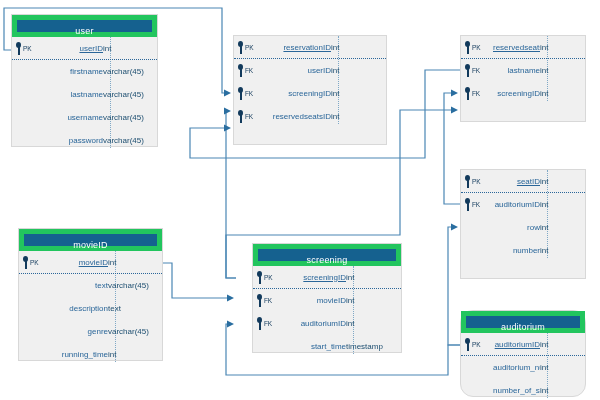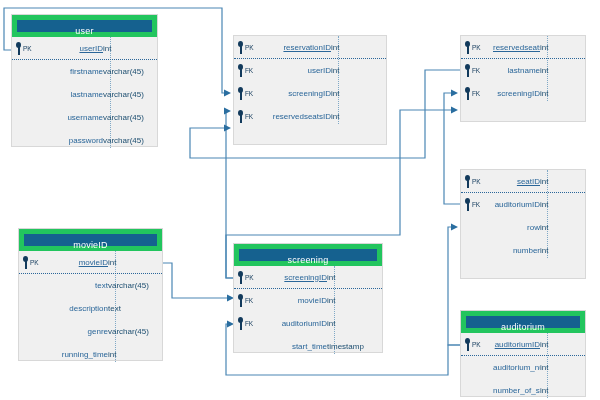--- a/index.html
+++ b/index.html
@@ -267,21 +267,21 @@
           <div class="attr-name">row</div>
           <div class="attr-type" style="width: 38px;">int</div>
         </div>
         <div class="attr">
           <div class="attr-key"></div>
           <div class="attr-name">number</div>
           <div class="attr-type" style="width: 38px;">int</div>
         </div>
       </div>
     </div>
-    <div class="entity" style="left: 460px; top: 310px; width: 126px; height: 87px;">
+    <div class="entity" style="left: 460px; top: 310px; width: 126px; height: 87px; border-radius: 13px;">
       <div class="entity-header">auditorium</div>
       <div class="entity-body" style="height: 65px;">
         <div class="vsep" style="left: 86px;"></div>
         <div class="attr pk-row">
           <div class="attr-key">
             <span class="keyicon"></span>
             <span class="keylabel">PK</span>
           </div>
           <div class="attr-name">auditoriumID</div>
           <div class="attr-type" style="width: 38px;">int</div>
@@ -325,21 +325,21 @@
           <div class="attr-name">genre</div>
           <div class="attr-type" style="width: 47px;">varchar(45)</div>
         </div>
         <div class="attr">
           <div class="attr-key"></div>
           <div class="attr-name">running_time</div>
           <div class="attr-type" style="width: 47px;">int</div>
         </div>
       </div>
     </div>
-    <div class="entity" style="left: 233px; top: 243px; width: 150px; height: 110px;">
+    <div class="entity" style="left: 252px; top: 243px; width: 150px; height: 110px;">
       <div class="entity-header">screening</div>
       <div class="entity-body" style="height: 88px;">
         <div class="vsep" style="left: 100px;"></div>
         <div class="attr pk-row">
           <div class="attr-key">
             <span class="keyicon"></span>
             <span class="keylabel">PK</span>
           </div>
           <div class="attr-name">screeningID</div>
           <div class="attr-type" style="width: 48px;">int</div>

